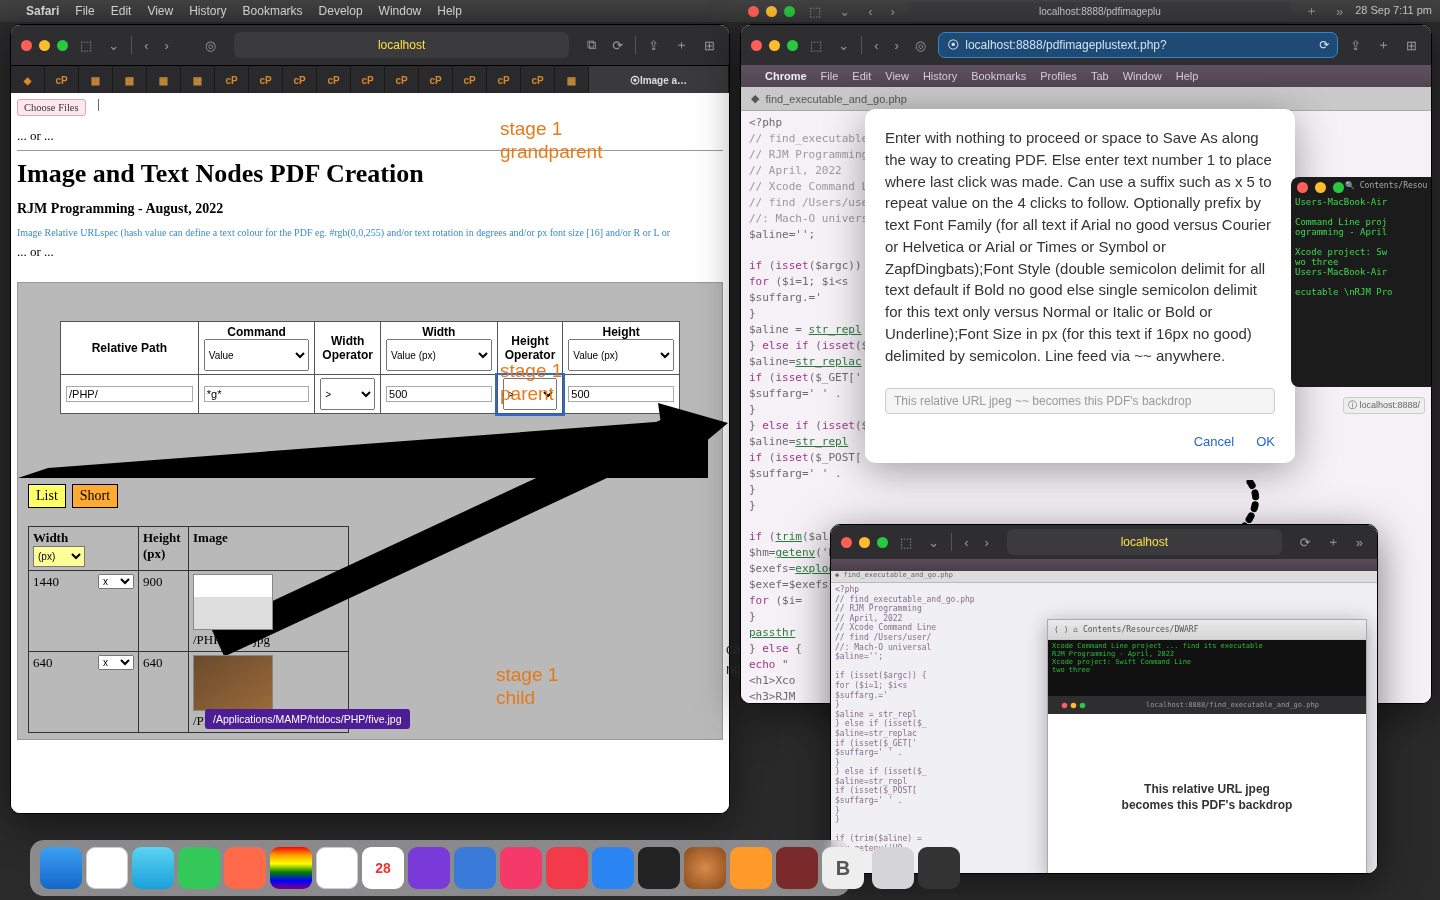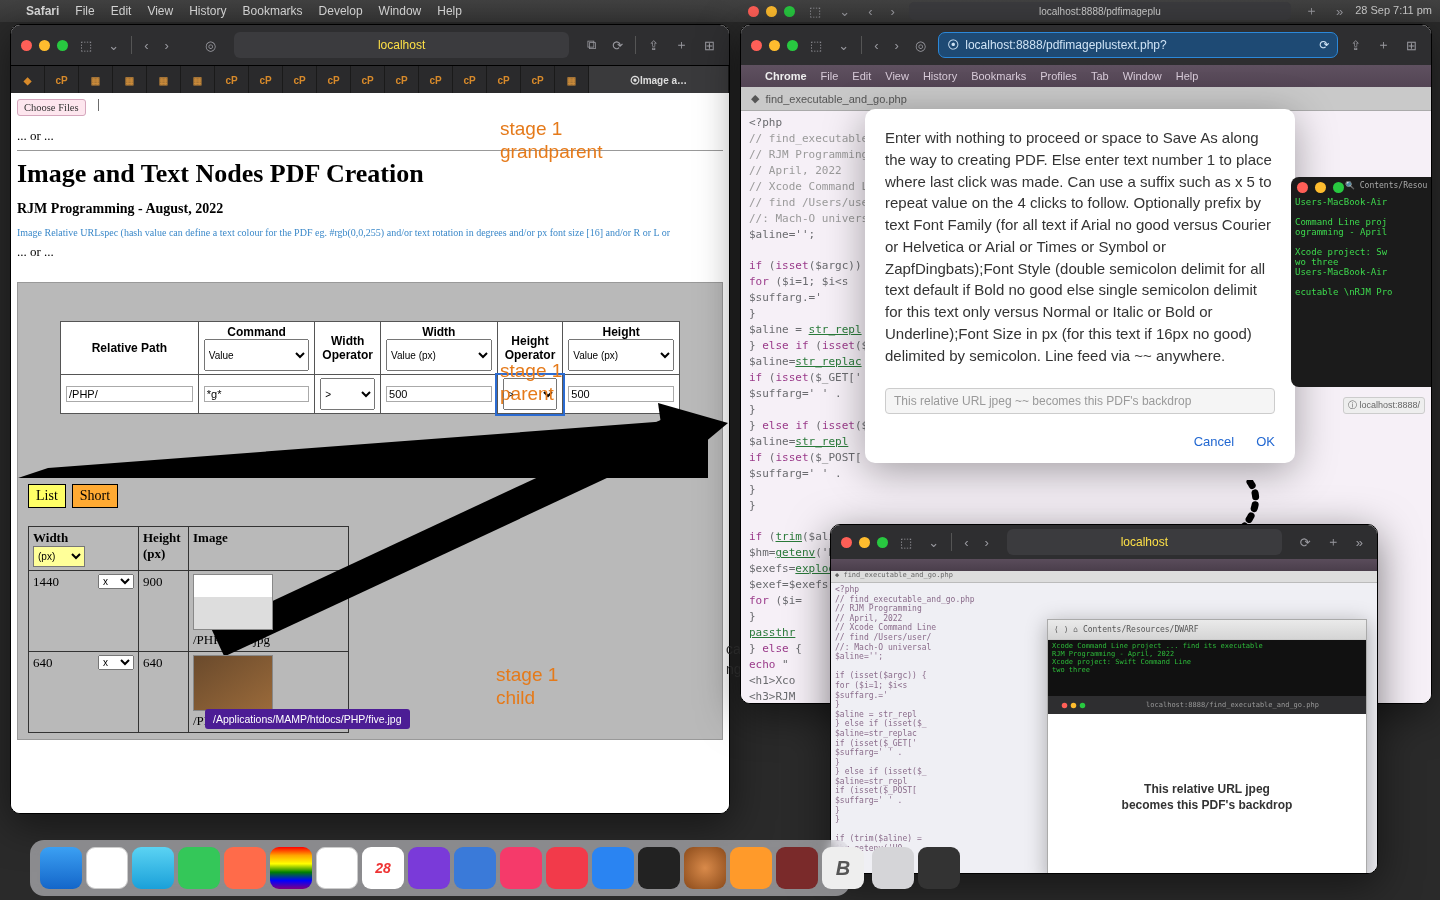--- a/index.html
+++ b/index.html
@@ -85,21 +85,21 @@
 .imgtbl th{text-align:left;}
 .pxsel{ background:#ffff99; font-size:10px; width:52px; height:21px;}
 .xsel{ font-size:10px; width:36px; height:15px;}
 .thumb{ width:80px;height:56px; background:linear-gradient(#fff 0 40%,#ddd 40% 100%); border:1px solid #888; margin-bottom:2px; position:relative;}
 .thumb.dk{ background:linear-gradient(145deg,#6a4a2c,#9a6a3a);}
 .tooltip{ position:absolute; top:57px; left:16px; background:#4c1d95; color:#fff; font-size:10.5px; padding:4px 8px; border-radius:3px; white-space:nowrap; font-family:Arial,sans-serif;}
 
 .dock{
   position:absolute; bottom:4px; left:30px; right:590px; height:56px;
   background:rgba(220,220,225,.55); border-radius:14px; backdrop-filter:blur(6px);
-  display:flex; align-items:center; gap:4px; padding:4px 10px;font-style:italic;
+  display:flex; align-items:center; gap:4px; padding:4px 10px;
 }
 .dock .app{ width:42px;height:42px; border-radius:9px; flex-shrink:0;}
 
 .safari-win2 {
   position:absolute; top:24px; left:740px; width:692px; height:680px;
   background:#fff; border-radius:10px;
   box-shadow:0 10px 40px rgba(0,0,0,.5);
   border:1px solid #000; overflow:hidden;
 }
 .right-menubar{

